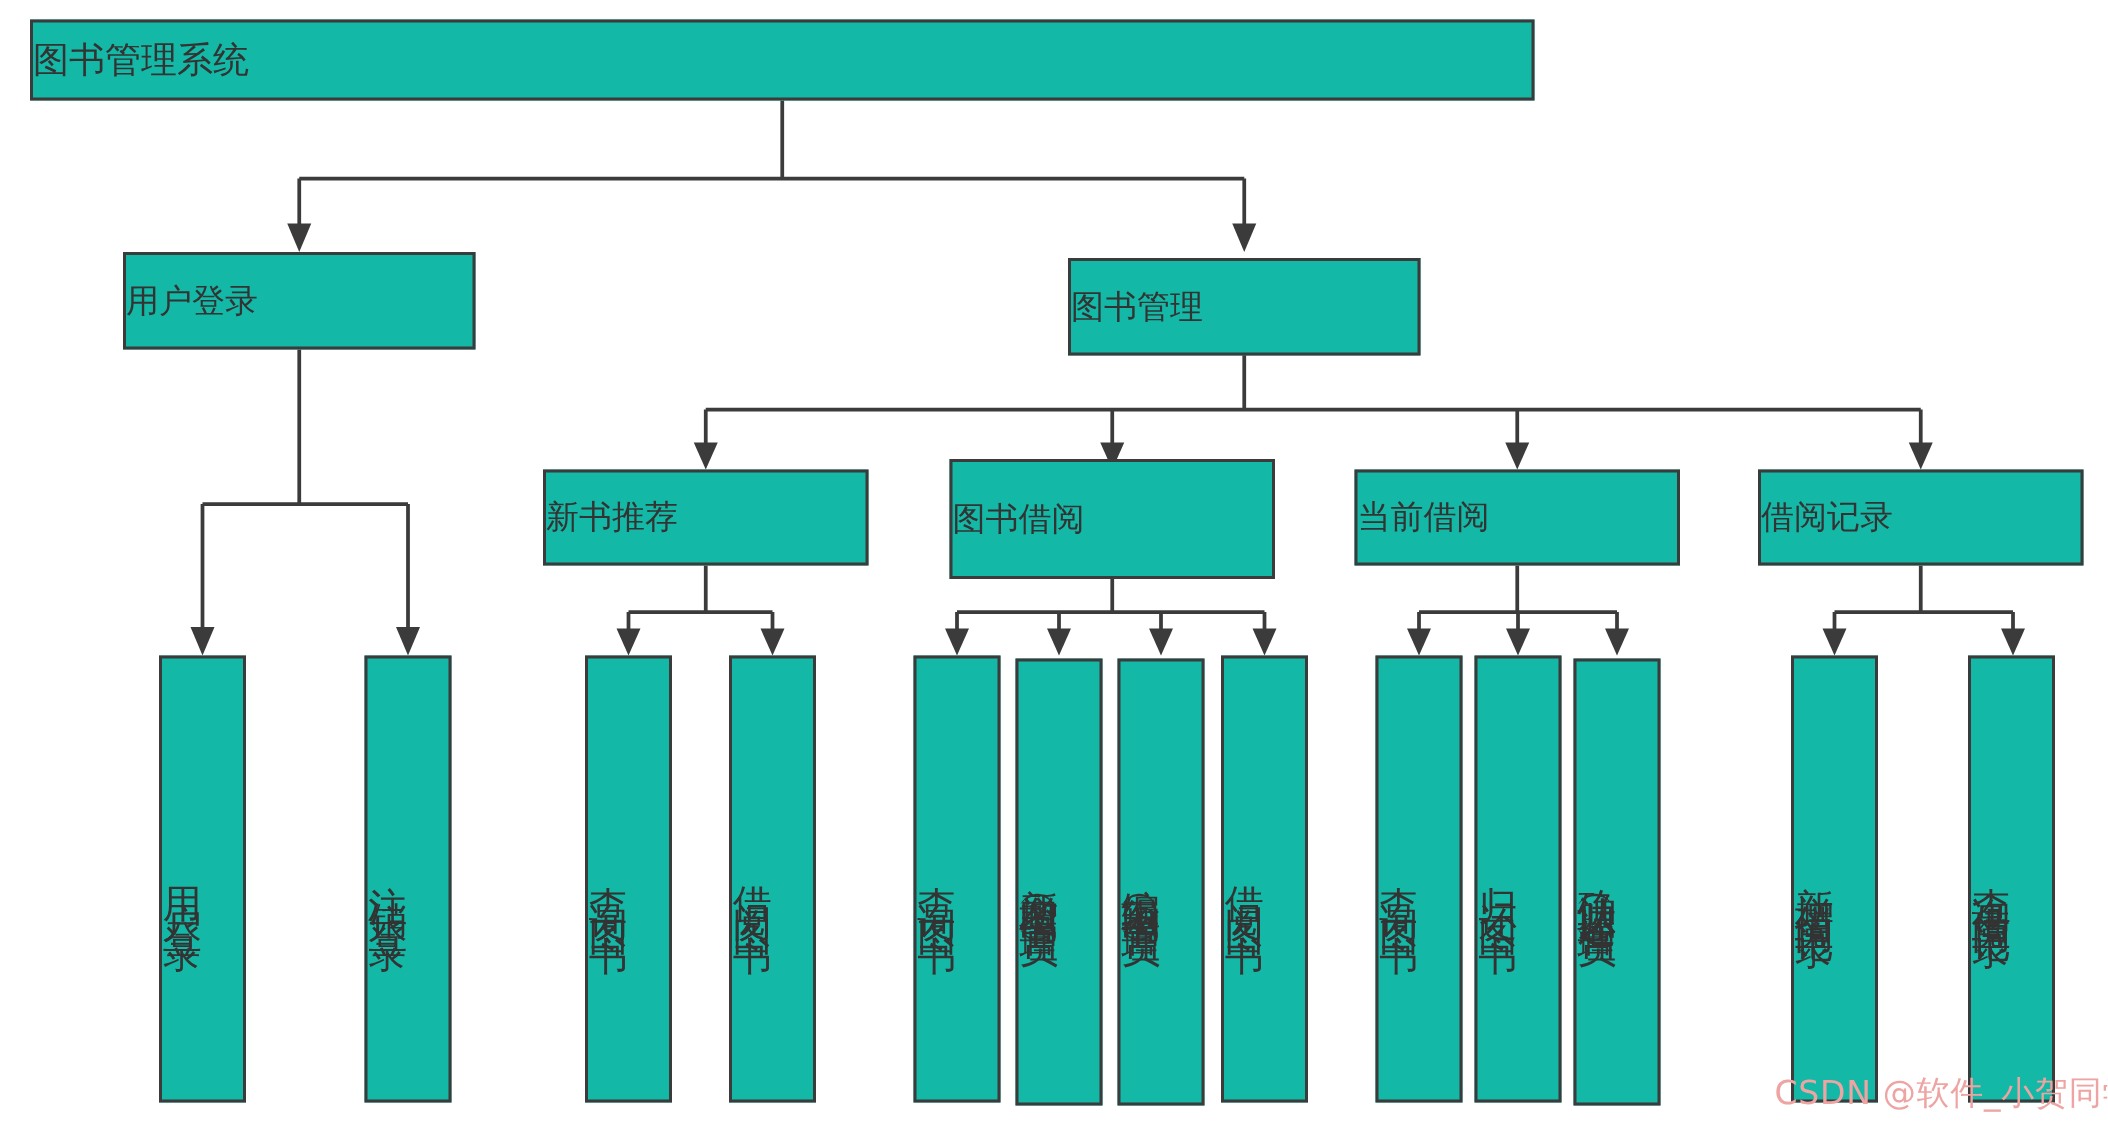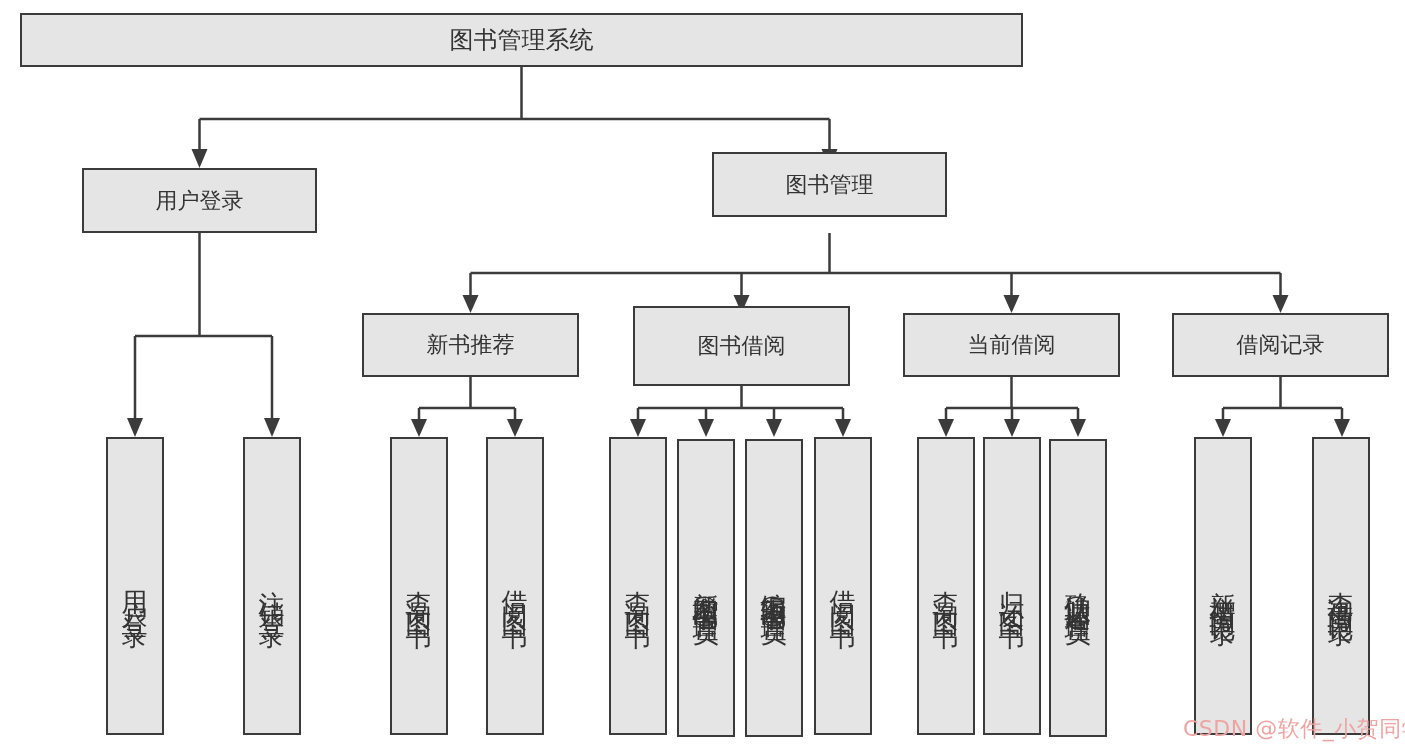--- a/index.html
+++ b/index.html
@@ -19,25 +19,25 @@
     overflow: hidden;
   }
   .connector-layer {
     position: absolute;
     left: 0; top: 0;
     width: 1405px; height: 747px;
     z-index: 1;
   }
   .node {
     position: absolute;
-    background: #e5e5e5;
+    background: #14b8a6;
     border: 2px solid var(--line-color);
     display: flex;
     align-items: center;
-    justify-content: center;
+    justify-content: flex-start;
     color: var(--text-color);
     z-index: 2;
   }
   .node.h { font-size: 22px; }
   .node.root { font-size: 24px; }
   .node.v {
     width: 58px;
     height: 298px;
     font-size: 26px;
   }
@@ -118,21 +118,21 @@
     </g>
   </svg>
 
   <div class="node h root" style="left:20px; top:13px; width:1003px; height:54px;">
     <span>图书管理系统</span>
   </div>
 
   <div class="node h" style="left:82px; top:168px; width:235px; height:65px;">
     <span>用户登录</span>
   </div>
-  <div class="node h" style="left:712px; top:152px; width:235px; height:65px;">
+  <div class="node h" style="left:712px; top:172px; width:235px; height:65px;">
     <span>图书管理</span>
   </div>
 
   <div class="node h" style="left:362px; top:313px; width:217px; height:64px;">
     <span>新书推荐</span>
   </div>
   <div class="node h" style="left:633px; top:306px; width:217px; height:80px;">
     <span>图书借阅</span>
   </div>
   <div class="node h" style="left:1172px; top:313px; width:217px; height:64px;">

